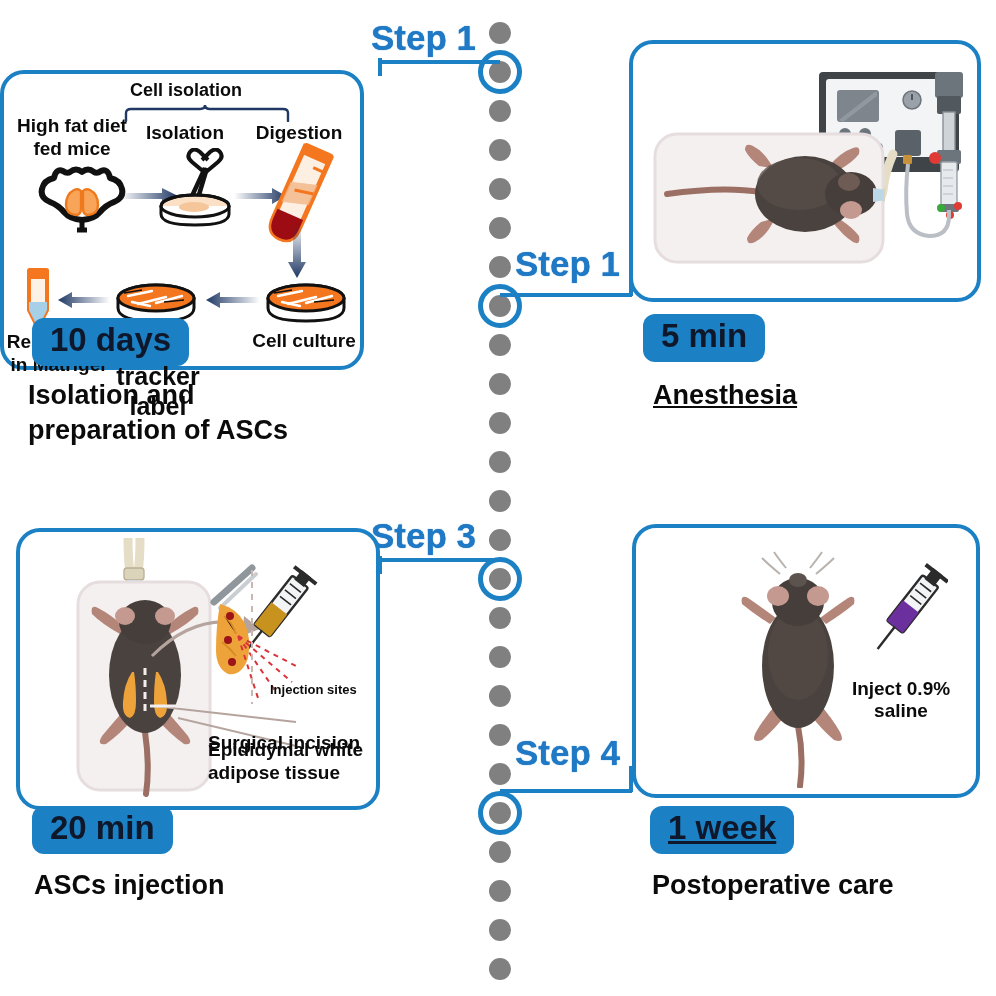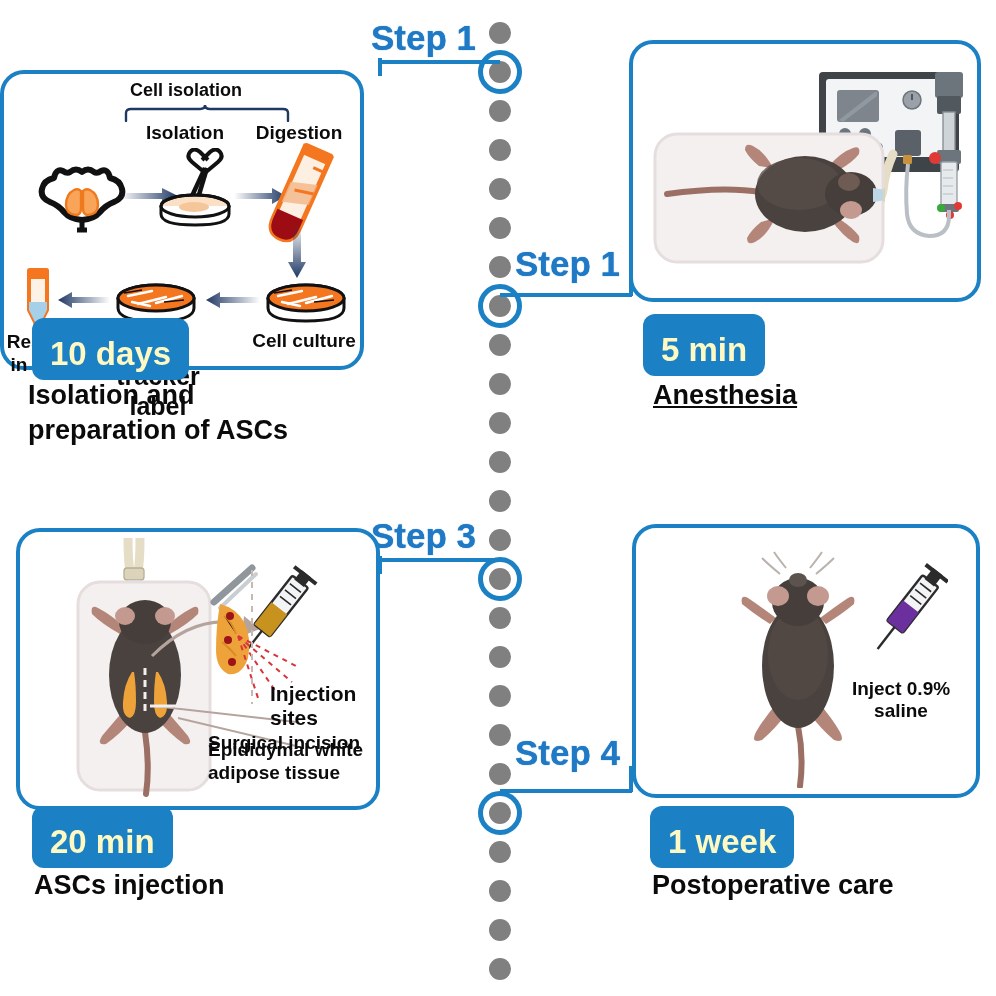--- a/index.html
+++ b/index.html
@@ -23,23 +23,23 @@
   
   .panel{position:absolute;border:4px solid #1b81c4;border-radius:24px;
          background:#ffffff;box-sizing:border-box;}
 
   
   .step-label{position:absolute;font-size:35px;font-weight:bold;color:#2079c4;
               letter-spacing:0px;white-space:nowrap;
               text-shadow:0 0 1px #2079c4;}
 
   
-  .badge{position:absolute;background:#1b81c4;color:#fef9c3;
+  .badge{position:absolute;background:#1b81c4;color:#0f172a;
          font-size:33px;font-weight:bold;border-radius:12px;
-         padding:17px 18px 7px 18px;white-space:nowrap;line-height:1.15;}
+         padding:3px 18px 7px 18px;white-space:nowrap;line-height:1.15;}
 
   
   .caption{position:absolute;font-size:27px;font-weight:bold;color:#0b0b0b;
            line-height:1.28;white-space:pre-line;}
 
   
   .lbl{position:absolute;font-weight:bold;color:#0b0b0b;white-space:pre-line;}
 
   .ill{position:absolute;}
 </style>
@@ -97,20 +97,22 @@
   <div class="step-label" style="left:371px;top:516px;">Step 3</div>
   <div class="step-label" style="left:515px;top:733px;">Step 4</div>
 
   <div class="panel" style="left:0;top:28px;width:364px;height:300px;margin-top:42px;">
 
     <div class="lbl" style="left:52px;top:6px;width:260px;text-align:center;font-size:18px;">Cell isolation</div>
     <svg class="ill" style="left:118px;top:30px;" width="170" height="18" viewBox="0 0 170 18">
       <path d="M4 17 L4 9 Q4 5 9 5 L78 5 Q83 5 83 1 Q83 5 88 5 L161 5 Q166 5 166 9 L166 17" fill="none" stroke="#1f3864" stroke-width="2.4" stroke-linecap="round"></path>
     </svg>
 
+    <div class="lbl" style="left:8px;top:40px;width:120px;text-align:center;font-size:19px;line-height:1.22;">High fat diet
+fed mice</div>
     <div class="lbl" style="left:126px;top:48px;width:110px;text-align:center;font-size:19px;">Isolation</div>
     <div class="lbl" style="left:240px;top:48px;width:110px;text-align:center;font-size:19px;">Digestion</div>
 
     <svg class="ill" style="left:32px;top:90px;" width="92" height="72" viewBox="0 0 92 72">
       <path d="M18 14 Q20 4 27 7 Q31 10 34 8 Q40 3 46 8 Q52 3 58 8 Q61 10 65 7 Q72 4 74 14
                Q84 16 86 25 Q88 34 78 38 Q70 41 64 48 Q58 55 46 56 Q34 55 28 48 Q22 41 14 38
                Q4 34 6 25 Q8 16 18 14 Z" fill="#ffffff" stroke="#111111" stroke-width="6" stroke-linejoin="round"></path>
       <path d="M38 26 Q30 30 30 41 Q30 50 40 51 Q45 51 45 44 L45 27 Q42 24 38 26 Z" fill="#f8a55a" stroke="#ef7a1e" stroke-width="2.4"></path>
       <path d="M54 26 Q62 30 62 41 Q62 50 52 51 Q47 51 47 44 L47 27 Q50 24 54 26 Z" fill="#f8a55a" stroke="#ef7a1e" stroke-width="2.4"></path>
       <path d="M46 56 L46 65" stroke="#111111" stroke-width="5"></path>
@@ -346,21 +348,21 @@
       <path d="M32 72 L94 104 M32 72 L86 118 M32 72 L70 128 M32 72 L52 134" fill="none" stroke="#d8343a" stroke-width="2" stroke-dasharray="5 5"></path>
       <path d="M46 6 L46 140" stroke="#c9b7b1" stroke-width="2" stroke-dasharray="6 6"></path>
     </svg>
 
     <svg class="ill" style="left:128px;top:168px;" width="150" height="66" viewBox="0 0 150 66">
       <path d="M6 6 L148 22" stroke="#b5a49d" stroke-width="1.8"></path>
       <path d="M30 18 L148 46" stroke="#b5a49d" stroke-width="1.8"></path>
       <path d="M2 6 L34 6" stroke="#f2eeee" stroke-width="3"></path>
     </svg>
 
-    <div class="lbl" style="left:250px;top:150px;font-size:21px;">Injection sites</div>
+    <div class="lbl" style="left:250px;top:150px;font-size:13px;">Injection sites</div>
     <div class="lbl" style="left:188px;top:200px;font-size:19px;">Surgical incision</div>
     <div class="lbl" style="left:188px;top:206px;font-size:19px;line-height:1.22;">Epididymal white
 adipose tissue</div>
   </div>
 
   <div class="badge" style="left:32px;top:806px;">20 min</div>
   <div class="caption" style="left:34px;top:868px;">ASCs injection</div>
 
   <div class="panel" style="left:632px;top:524px;width:348px;height:274px;text-align:center;">
 
@@ -392,16 +394,16 @@
         <rect x="38" y="2" width="12" height="14" fill="#2b2b2b"></rect>
         <path d="M30 4 L58 4" stroke="#2b2b2b" stroke-width="4"></path>
         <path d="M37 22 L51 22 M37 30 L51 30 M37 38 L51 38" stroke="#2b2b2b" stroke-width="1.6"></path>
         <path d="M44 72 L44 100" stroke="#2b2b2b" stroke-width="2.4"></path>
       </g>
     </svg>
 
     <div class="lbl" style="left:190px;top:150px;font-size:19px;">Inject 0.9% saline</div>
   </div>
 
-  <div class="badge" style="left:650px;top:806px;">1 week</div>
+  <div class="badge" style="left:650px;top:806px;text-decoration:underline;">1 week</div>
   <div class="caption" style="left:652px;top:868px;">Postoperative care</div>
 
 </div>
 
 </body></html>

